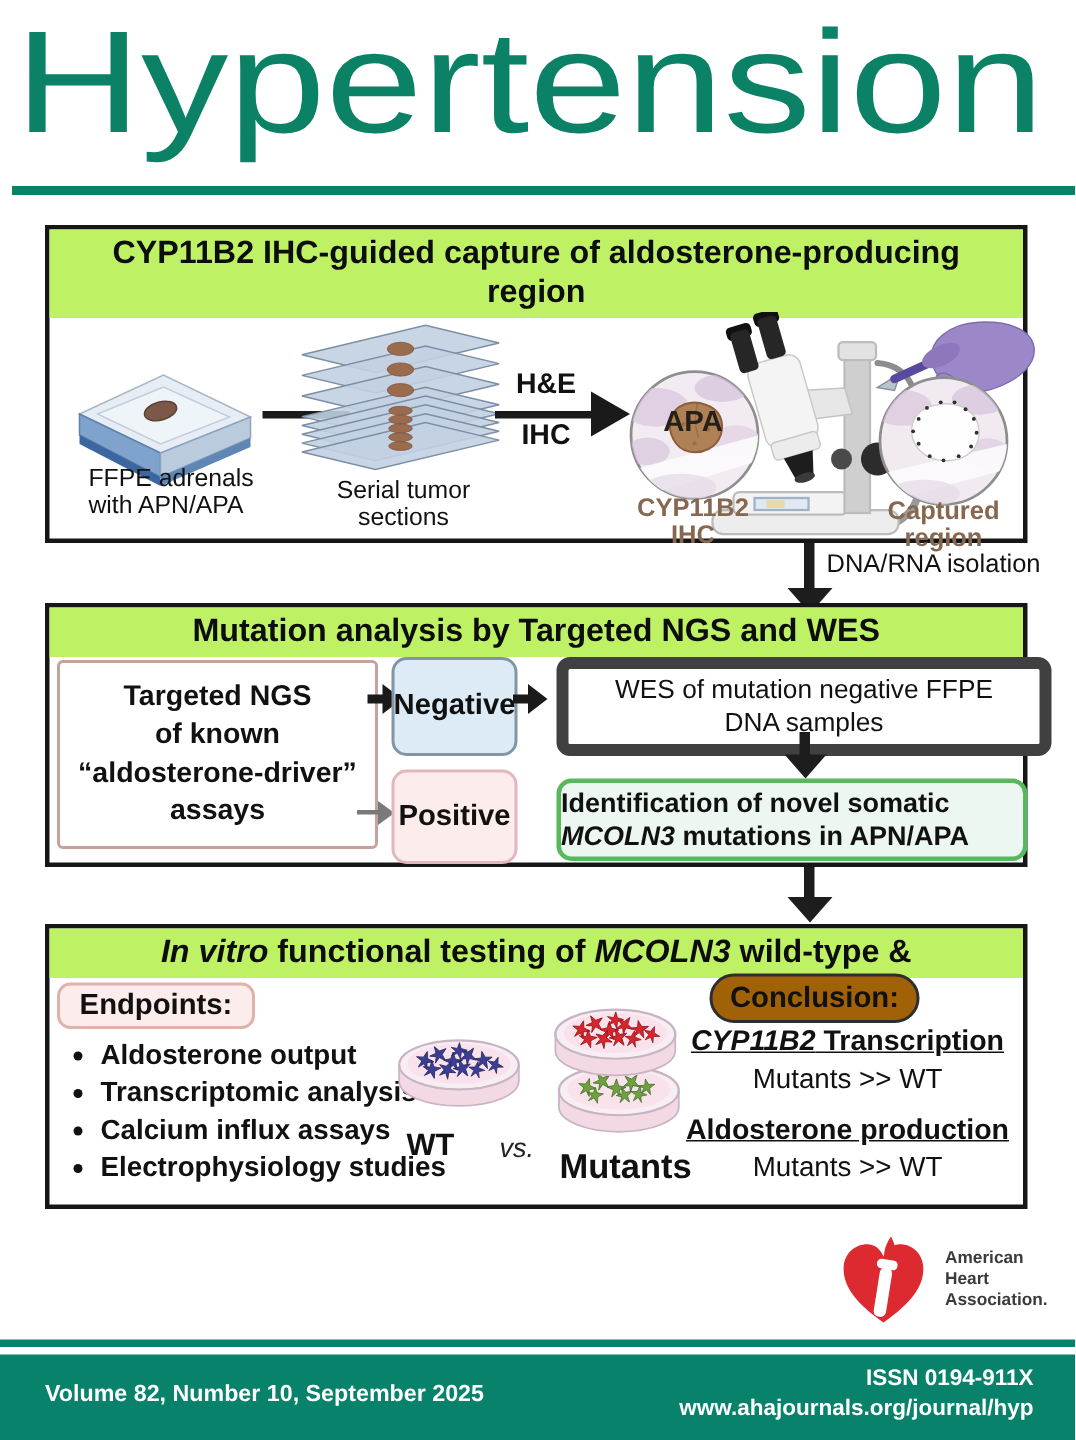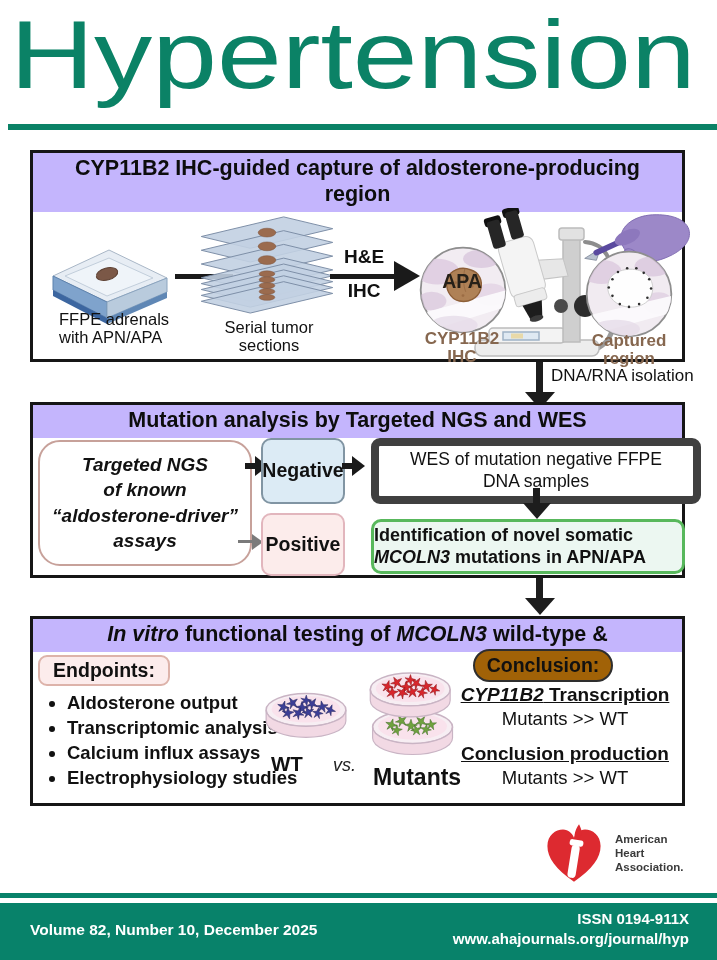--- a/index.html
+++ b/index.html
@@ -7,21 +7,21 @@
          font-family:"Liberation Sans",sans-serif;color:#111;}
   .abs{position:absolute;}
 
   
   #brand-title{left:10px;top:4px;font-size:97px;line-height:1.05;color:#0B8266;
                white-space:nowrap;transform:scaleX(1.20);transform-origin:left top;font-weight:400;}
   #brand-underline{left:8px;top:124px;width:709px;height:6px;background:#0B8266;}
 
   
   .panel{position:absolute;left:30px;width:655px;border:3px solid #161616;background:#fff;box-sizing:border-box;}
-  .panel-head{background:#c4b5fd;text-align:center;font-weight:bold;font-size:21.5px;line-height:1.2;
+  .panel-head{background:#bef264;text-align:center;font-weight:bold;font-size:21.5px;line-height:1.2;
               padding:3px 4px 4px;color:#0d0d0d;}
   .panel-body{position:relative;}
   #panel1{top:150px;height:212px;}
   #panel2{top:402px;height:176px;}
   #panel3{top:616px;height:190px;}
 
   .lbl{font-size:16.5px;line-height:1.14;}
   .brown{color:#86674F;font-weight:bold;font-size:17px;line-height:1.08;text-align:center;}
 
   
@@ -46,23 +46,23 @@
   
   .vbar{background:#1d1d1d;width:7px;}
   .vtri{width:0;height:0;border-left:15px solid transparent;border-right:15px solid transparent;border-top:17px solid #1d1d1d;}
   #iso-bar{left:536px;top:362px;height:31px;}
   #iso-tri{left:525px;top:392px;}
   #iso-label{left:551px;top:366px;font-size:17px;}
   #a23-bar{left:536px;top:578px;height:21px;}
   #a23-tri{left:525px;top:598px;}
 
   
-  #ngs-box{left:5px;top:2px;width:210px;height:122px;border:2px solid #C7A19A;border-radius:22px;background:#fff;
+  #ngs-box{left:5px;top:2px;width:210px;height:122px;border:2px solid #C7A19A;border-radius:4px;background:#fff;
            display:flex;flex-direction:column;justify-content:center;text-align:center;
-           font-weight:bold;font-size:19px;line-height:1.35;font-style:italic;}
+           font-weight:bold;font-size:19px;line-height:1.35;}
   .hbar{background:#1a1a1a;height:6px;}
   .htri{width:0;height:0;border-top:10px solid transparent;border-bottom:10px solid transparent;border-left:13px solid #1a1a1a;}
   #b1{left:212px;top:25px;width:11px;}
   #t1{left:222px;top:18px;}
   #b2{left:309px;top:25px;width:11px;}
   #t2{left:319px;top:18px;}
   #neg-box{left:228px;top:0px;width:80px;height:62px;background:#DCEBF5;border:2px solid #8195A3;border-radius:10px;
            display:flex;align-items:center;justify-content:center;font-weight:bold;font-size:19.5px;}
   #pos-box{left:228px;top:75px;width:80px;height:59px;background:#FCECEB;border:2px solid #E2B6BD;border-radius:10px;
            display:flex;align-items:center;justify-content:center;font-weight:bold;font-size:19.5px;}
@@ -84,21 +84,21 @@
   #wt-label{left:238px;top:100px;font-weight:bold;font-size:20.5px;}
   #vs-label{left:300px;top:103px;font-style:italic;font-size:18px;color:#222;}
   #mutants-label{left:340px;top:112px;font-weight:bold;font-size:23px;}
   #conclusion-pill{left:440px;top:-3px;width:140px;height:33px;background:#a16207;border:2px solid #2e2e2e;border-radius:17px;
                    display:flex;align-items:center;justify-content:center;font-weight:bold;font-size:19.5px;box-sizing:border-box;}
   #conclusion-block{left:408px;top:32px;width:248px;text-align:center;}
   .c-head{font-weight:bold;font-size:19px;text-decoration:underline;}
   .c-val{font-size:18.5px;margin:2px 0 13px;}
 
   
-  #aha{left:541px;top:820px;width:152px;height:70px;text-decoration:underline;}
+  #aha{left:556px;top:820px;width:152px;height:70px;text-decoration:underline;}
   #aha-text{position:absolute;left:74px;top:13px;font-size:11.5px;font-weight:bold;color:#3b3b3b;line-height:1.2;}
 
   
   #footer-line{left:0;top:893px;width:717px;height:5px;background:#08826A;}
   #footer-bar{left:0;top:903px;width:717px;height:57px;background:#08826A;color:#fff;}
   #footer-left{position:absolute;left:30px;top:18px;font-weight:bold;font-size:15.5px;}
   #footer-right{position:absolute;right:28px;top:6px;text-align:right;font-weight:bold;font-size:15px;line-height:1.3;}
 </style>
 </head>
 <body>
@@ -385,21 +385,21 @@
       </svg>
 
       <div class="abs" id="wt-label">WT</div>
       <div class="abs" id="vs-label">vs.</div>
       <div class="abs" id="mutants-label">Mutants</div>
 
       <div class="abs" id="conclusion-pill">Conclusion:</div>
       <div class="abs" id="conclusion-block">
         <div class="c-head"><i>CYP11B2</i><span> Transcription</span></div>
         <div class="c-val">Mutants &gt;&gt; WT</div>
-        <div class="c-head">Conclusion production</div>
+        <div class="c-head">Aldosterone production</div>
         <div class="c-val">Mutants &gt;&gt; WT</div>
       </div>
     </div>
   </div>
 
   <div class="abs" id="aha">
     <svg width="66" height="68" viewBox="0 0 72 72" style="position:absolute;left:0;top:2px;">
       <path d="M36,64 C16,50 7,38 7,25 C7,13 16,7 24,7 C30,7 34,11 36,16 C38,11 42,7 48,7 C56,7 65,13 65,25 C65,38 56,50 36,64 Z" fill="#DD2A30"></path>
       <g transform="rotate(9 36 36)">
         <path d="M36,1 C40,7 42,10 39,16 C36,20 33,18 33,13 C33,9 34,5 36,1 Z" fill="#DD2A30"></path>
@@ -409,20 +409,20 @@
     </svg>
     <div id="aha-text">
       <div>American</div>
       <div>Heart</div>
       <div>Association.</div>
     </div>
   </div>
 
   <div class="abs" id="footer-line"></div>
   <div class="abs" id="footer-bar">
-    <div id="footer-left">Volume 82, Number 10, December 2025</div>
+    <div id="footer-left">Volume 82, Number 10, September 2025</div>
     <div id="footer-right">
       <div>ISSN 0194-911X</div>
       <div>www.ahajournals.org/journal/hyp</div>
     </div>
   </div>
 
 </div>
 
 </body></html>

